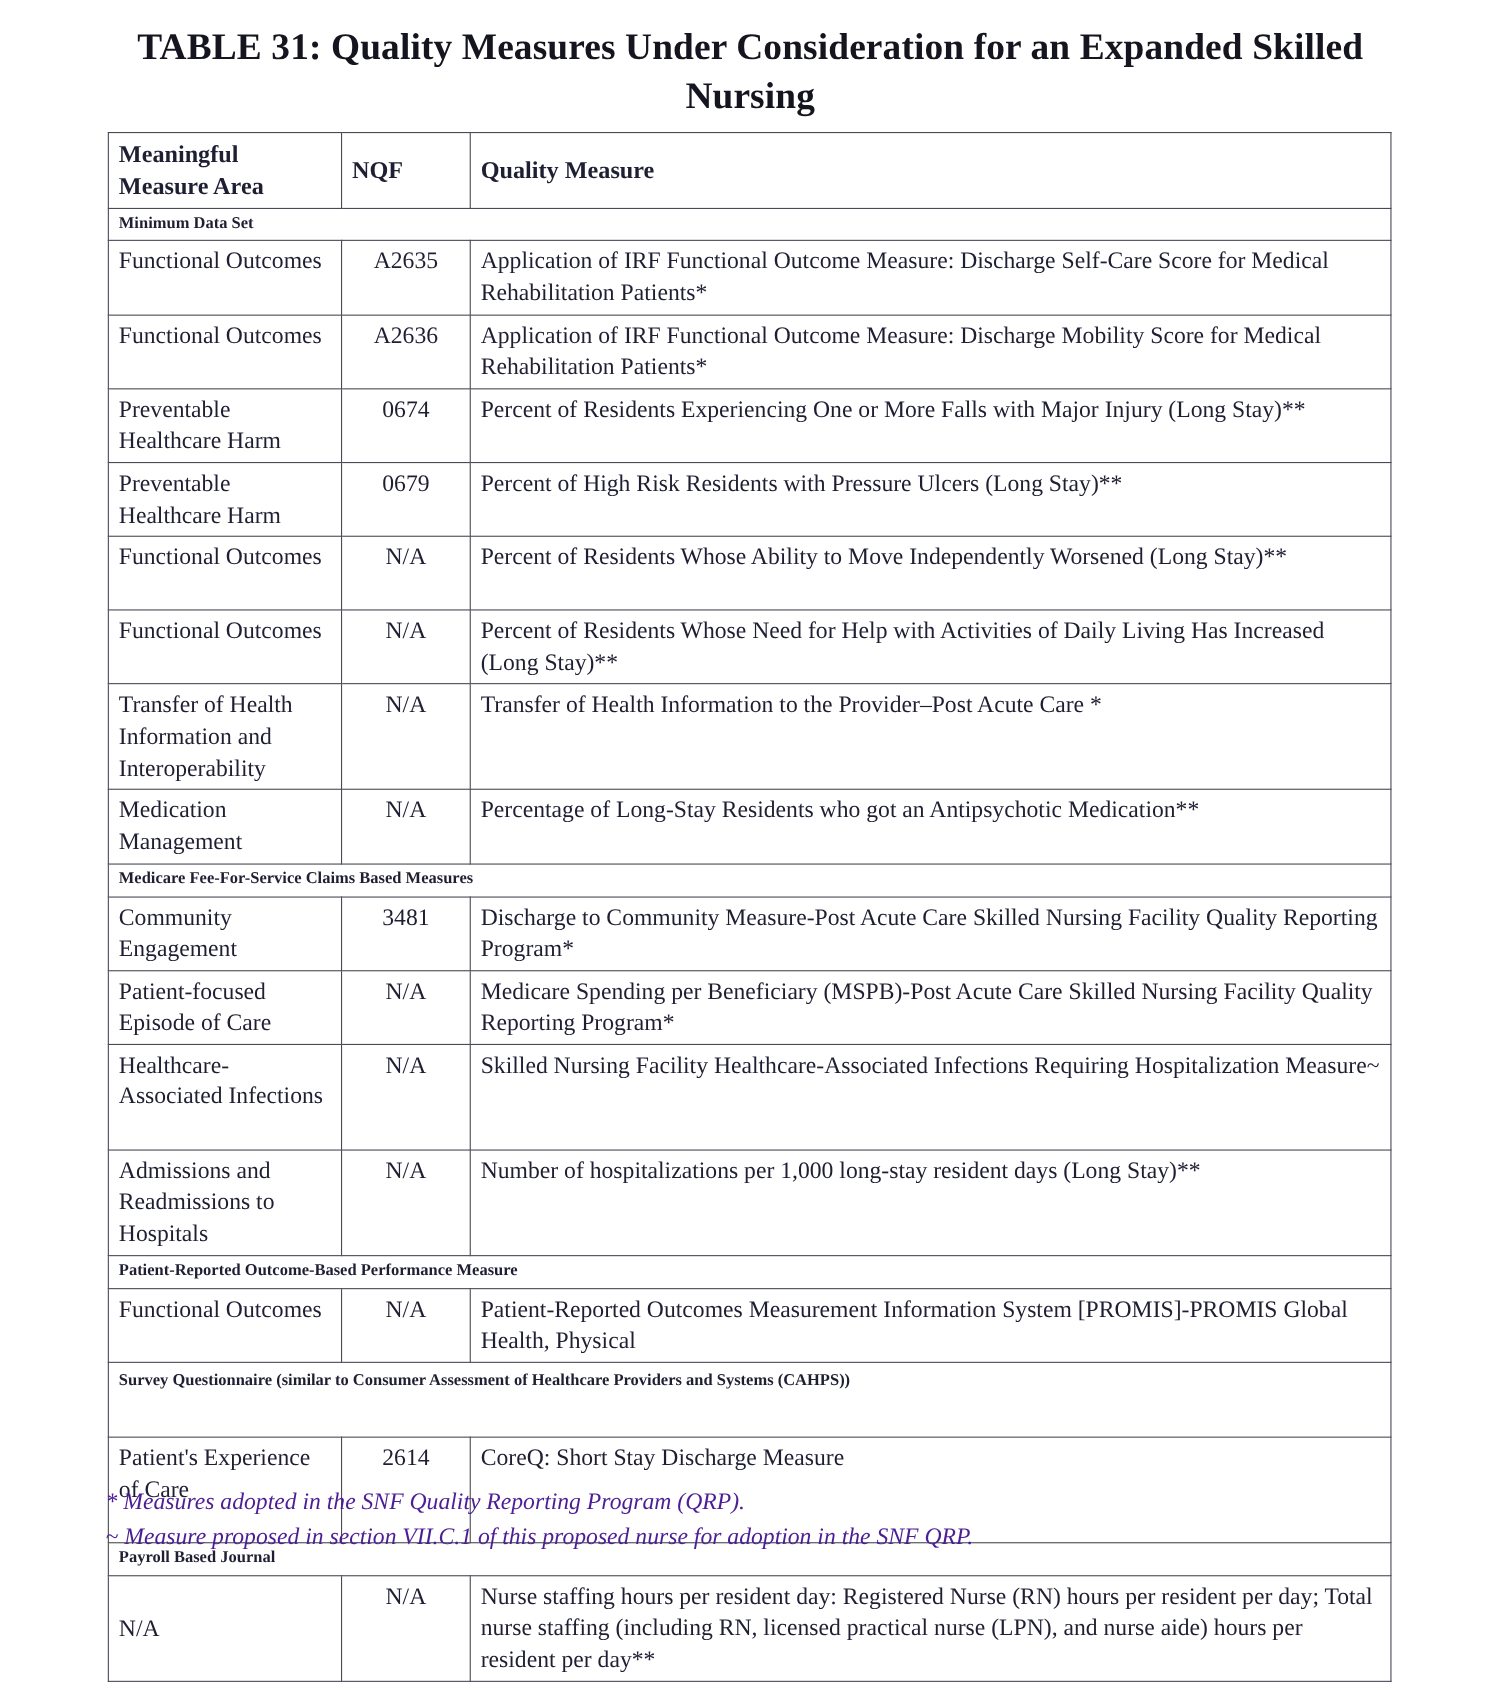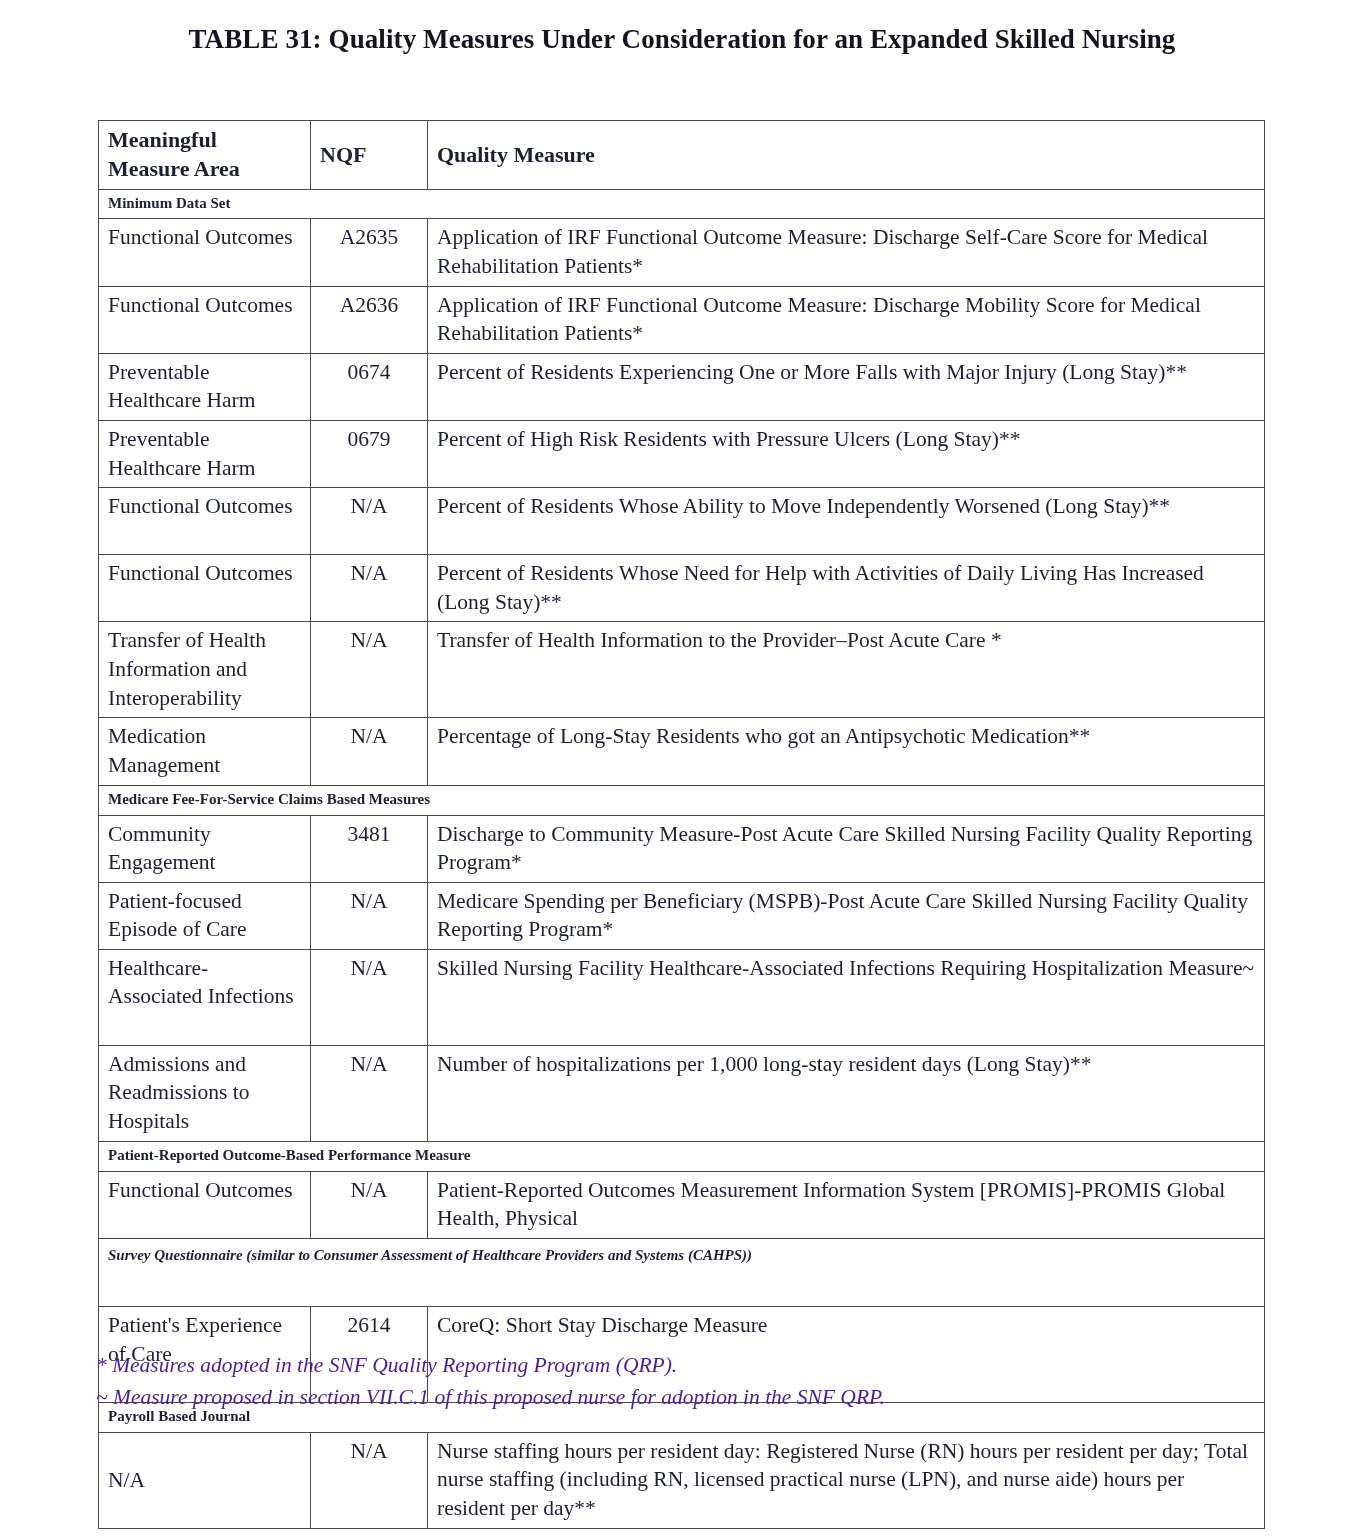--- a/index.html
+++ b/index.html
@@ -16,21 +16,21 @@
   }
   .page {
     position: relative;
     width: 1364px;
     height: 1536px;
     box-sizing: border-box;
   }
   .title {
     text-align: center;
     font-weight: bold;
-    font-size: 27px;
+    font-size: 34px;
     line-height: 1.30;
     letter-spacing: 0.1px;
     padding: 22px 118px 0 118px;
     color: #15151f;
   }
   .title .ln { display: block; }
 
   table.qm {
     position: absolute;
     left: 98px;
@@ -61,21 +61,20 @@
 
   .section td {
     font-weight: bold;
     font-size: 15px;
     padding-top: 5px;
     padding-bottom: 5px;
   }
   .section.tall td {
     padding-top: 7px;
     padding-bottom: 40px;
-    font-style: italic;
   }
 
   td.nqfcell {
     text-align: center;
     vertical-align: middle;
     margin-left: 45px;
   }
   td.areacell { vertical-align: top; }
   td.meascell { vertical-align: top; }
 

